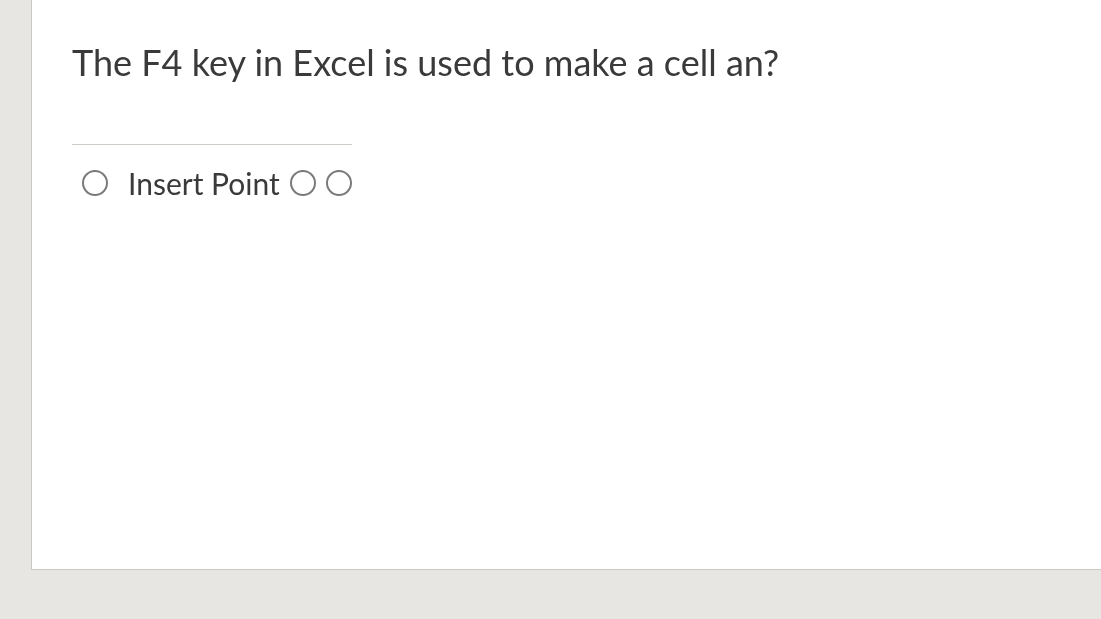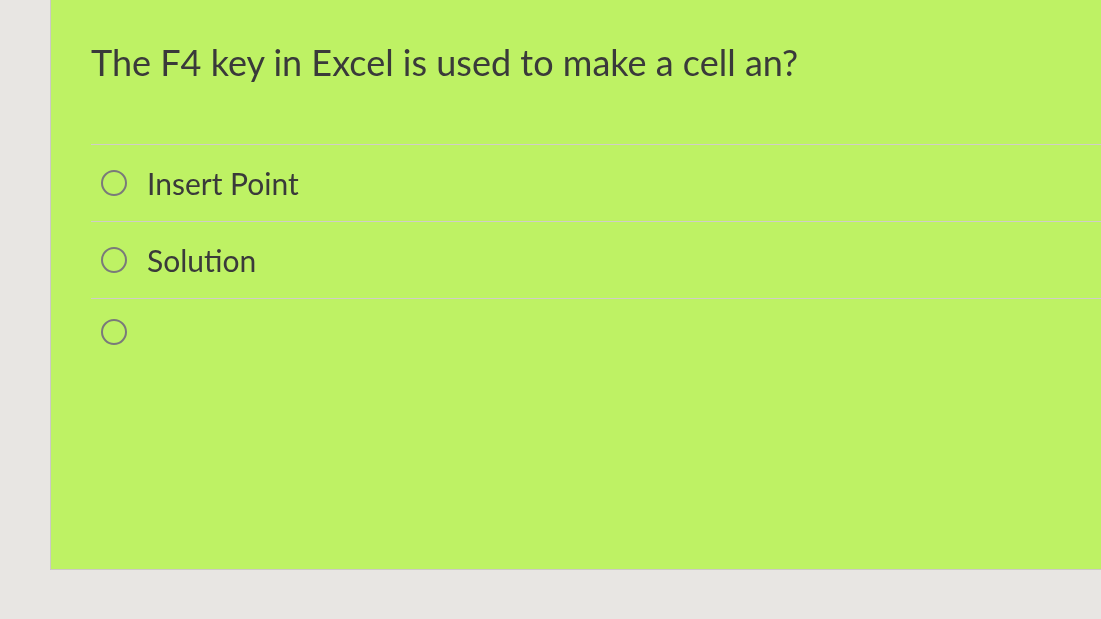--- a/index.html
+++ b/index.html
@@ -8,37 +8,37 @@
       box-sizing: border-box;
     }
     body {
       font-family: -apple-system, BlinkMacSystemFont, "Segoe UI", "Lato", Helvetica, Arial, sans-serif;
       background: #e8e6e3;
       width: 1101px;
       height: 619px;
       overflow: hidden;
     }
     .question-container {
-      background: #bef264;
+      background: #ffffff;
       border-left: 1px solid #ccc9c5;
       border-bottom: 1px solid #ccc9c5;
-      margin-left: 50px;
+      margin-left: 31px;
       padding: 40px 0 30px 40px;
       min-height: 570px;
     }
     .question-text {
       font-size: 36px;
       color: #3a3a3a;
       font-weight: 400;
       margin-bottom: 60px;
       padding-right: 40px;
     }
     .options-list {
       display: flex;
-      flex-direction: column;
+      flex-direction: row;
     }
     .option-row {
       display: flex;
       align-items: center;
       padding: 20px 0 20px 10px;
       border-top: 1px solid #d0cdc8;
       gap: 20px;
     }
     .radio-circle {
       width: 26px;
@@ -59,19 +59,18 @@
 
 <div class="question-container">
   <div class="question-text">The F4 key in Excel is used to make a cell an?</div>
   <div class="options-list">
     <div class="option-row">
       <span class="radio-circle"></span>
       <span class="option-label">Insert Point</span>
     </div>
     <div class="option-row">
       <span class="radio-circle"></span>
-      <span class="option-label">Solution</span>
     </div>
     <div class="option-row">
       <span class="radio-circle"></span>
     </div>
   </div>
 </div>
 
 </body></html>

